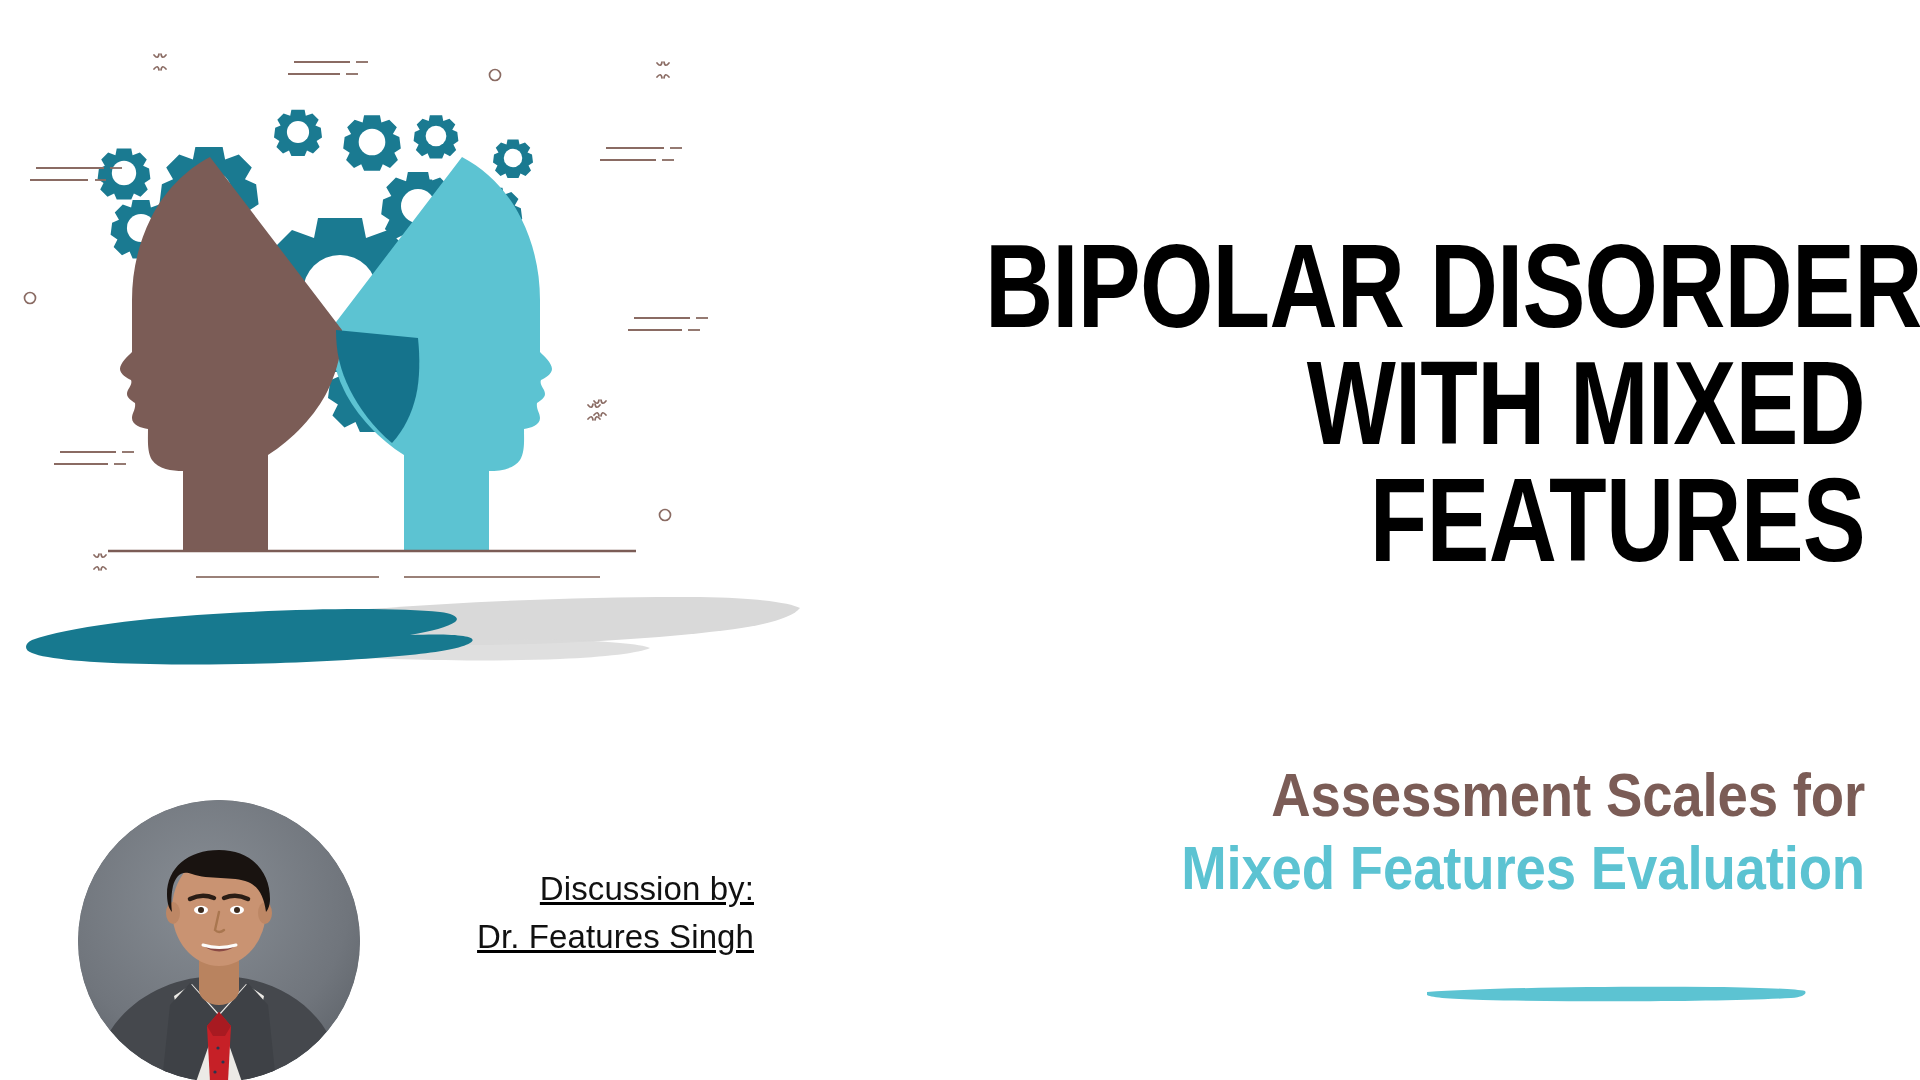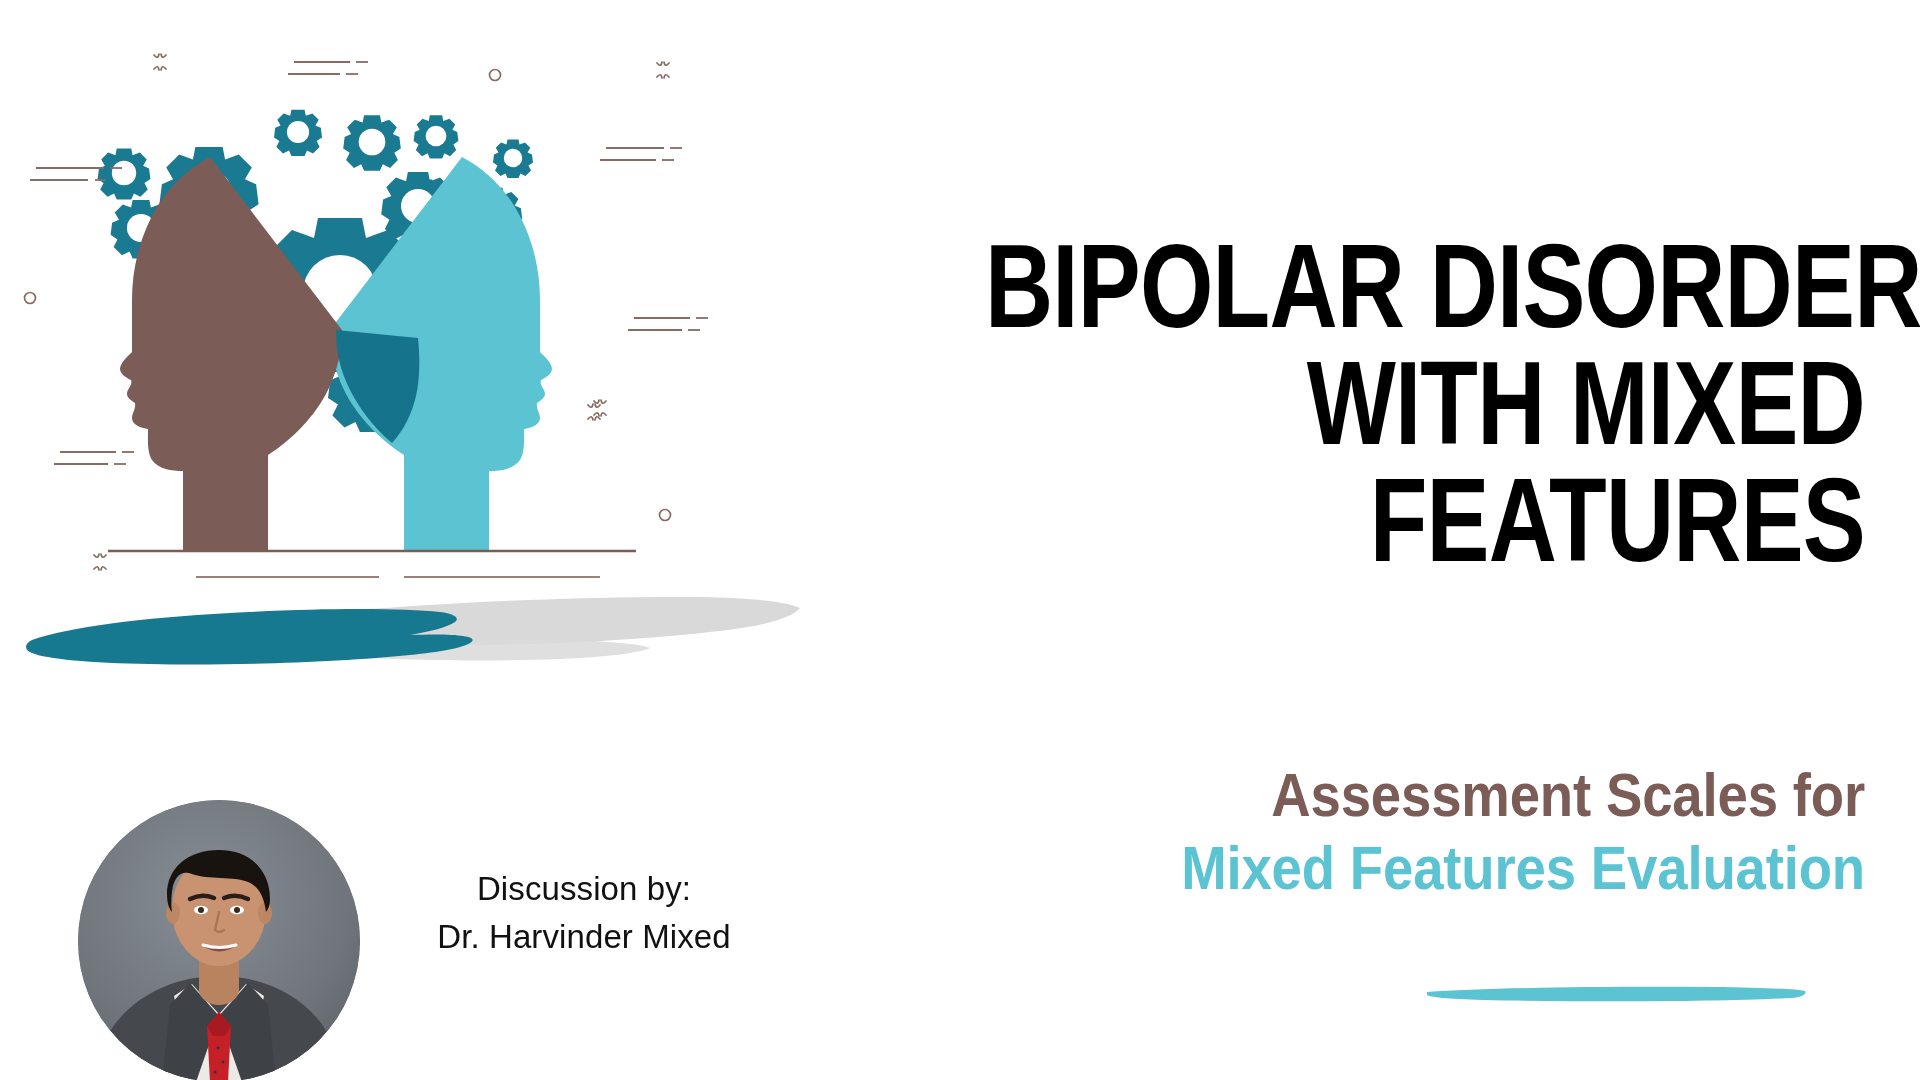--- a/index.html
+++ b/index.html
@@ -56,21 +56,22 @@
     background: #6f747a;
   }
   #portrait svg { display: block; }
 
   
   #speaker-block {
     position: absolute;
     left: 414px;
     top: 865px;
     width: 340px;
-    text-align: center;
+    text-align: right;
+    text-decoration: underline;
   }
   .speaker-line {
     font-family: "Liberation Sans", sans-serif;
     font-size: 33px;
     font-weight: 400;
     color: #111111;
     line-height: 1.45;
     letter-spacing: 0.1px;
     white-space: nowrap;
   }
@@ -596,21 +597,21 @@
 
           <path d="M124,145 Q141,158 159,145 Q141,152 124,145 Z" fill="#8a4a44"></path>
           <path d="M125,145 Q141,150 158,145" stroke="#fdfcfa" stroke-width="3" fill="none" stroke-linecap="round"></path>
         </g>
       </svg>
     </div>
   </div>
 
   <div id="speaker-block">
     <div class="speaker-line">Discussion by:</div>
-    <div class="speaker-line">Dr. Harvinder Mixed</div>
+    <div class="speaker-line">Dr. Features Singh</div>
   </div>
 
   <div id="right-col">
 
 
     <div id="subtitle">
       <div class="sub-line-1">Assessment Scales for</div>
       <div class="sub-line-2">Mixed Features Evaluation</div>
     </div>
 

